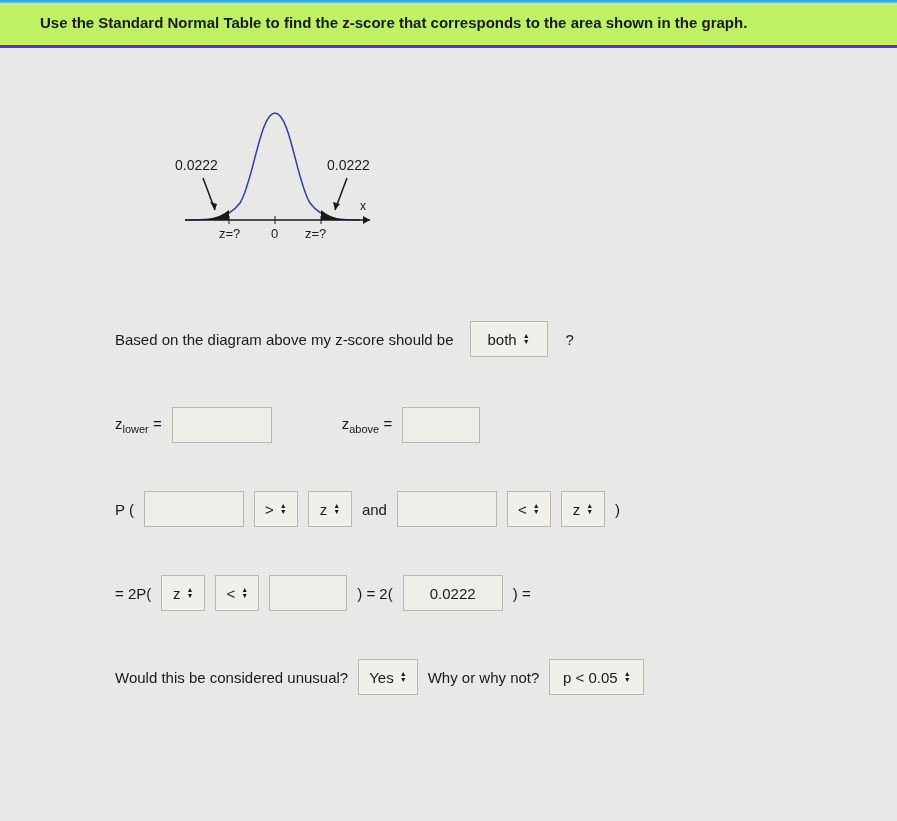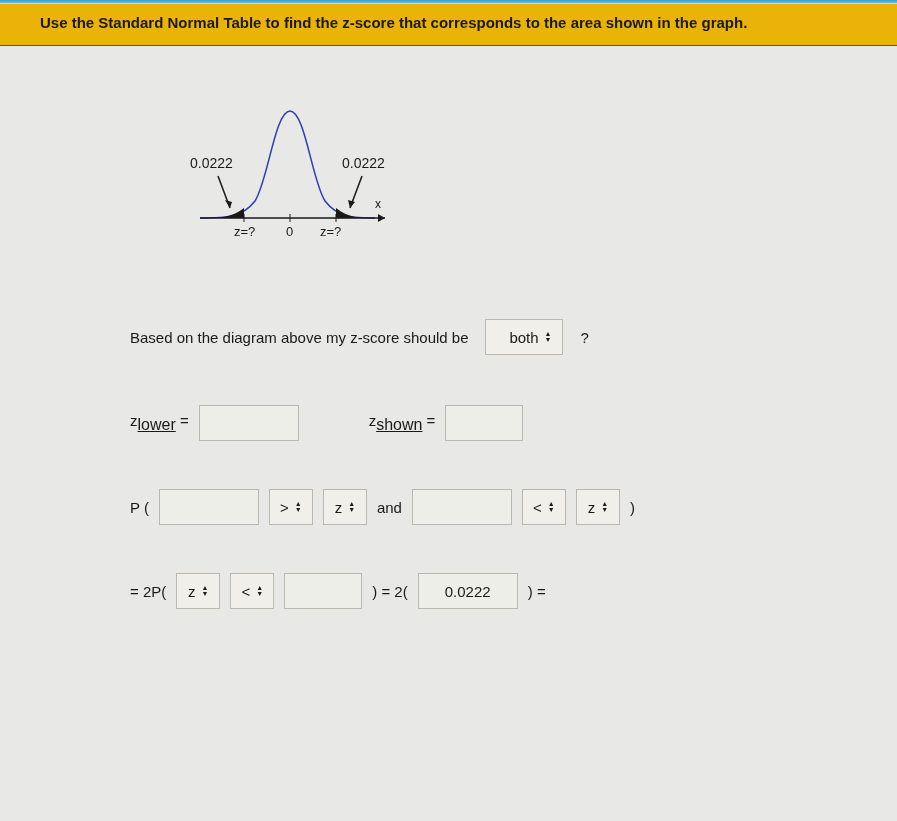--- a/index.html
+++ b/index.html
@@ -9,30 +9,29 @@
       width: 897px;
       height: 821px;
       position: relative;
       color: #1a1a1a;
     }
     .top-border {
       height: 4px;
       background: linear-gradient(to bottom, #2a9fd6 0%, #5cb9e0 60%, #e8e8e6 100%);
     }
     .header-bar {
-      background: #eab308;
-      border-bottom: 1px solid #6d28d9;
+      background: #bef264;
+      border-bottom: 3px solid #6d28d9;
       padding: 10px 18px 14px 40px;
       font-size: 15px;
       font-weight: 600;
     }
     .content {
       padding: 40px 40px 0 115px;
       font-size: 15px;
-      margin-left: 15px;
     }
     .graph-area {
       margin: 0 0 70px 40px;
     }
     .stmt {
       margin: 0 0 50px 0;
       display: flex;
       align-items: center;
       gap: 16px;
     }
@@ -48,31 +47,31 @@
       align-items: center;
       justify-content: center;
       border: 1px solid #b8b8b0;
       background: #f0efe9;
       height: 36px;
       padding: 0 10px;
       min-width: 44px;
       font-size: 15px;
     }
     .box.wide { min-width: 100px; }
-    .box.med { min-width: 78px; justify-content: flex-end; }
+    .box.med { min-width: 78px; }
     .box.narrow { min-width: 44px; }
     .box.input { background: #eeeee8; }
     .select-arrows {
       display: inline-flex;
       flex-direction: column;
       margin-left: 6px;
       font-size: 7px;
       line-height: 6px;
     }
-    .sub { font-size: 16px; vertical-align: sub; text-decoration: underline; }
+    .sub { font-size: 11px; vertical-align: sub; }
     .label-txt { display: inline; }
     .qmark { margin-left: 2px; }
   </style>
 </head>
 <body>
 
 <div class="top-border"></div>
 <div class="header-bar">
   <span>Use the Standard Normal Table to find the z-score that corresponds to the area shown in the graph.</span>
 </div>
@@ -119,21 +118,21 @@
 
   <div class="row">
     <span class="label-txt">
       <span>z</span><span class="sub">lower</span><span> =</span>
     </span>
     <span class="box wide input">
       <span></span>
     </span>
     <span style="width:50px"></span>
     <span class="label-txt">
-      <span>z</span><span class="sub">shown</span><span> =</span>
+      <span>z</span><span class="sub">above</span><span> =</span>
     </span>
     <span class="box med input">
       <span></span>
     </span>
   </div>
 
   <div class="row">
     <span>P (</span>
     <span class="box wide input">
         <span></span>
@@ -174,14 +173,26 @@
     <span class="box med input">
         <span></span>
       </span>
     <span>)  = 2(</span>
     <span class="box wide input">
         <span>0.0222</span>
       </span>
     <span>) =</span>
   </div>
 
+  <div class="row" style="margin-top:40px">
+    <span>Would this be considered unusual?</span>
+    <span class="box">
+      <span>Yes</span>
+      <span class="select-arrows">▲<br>▼</span>
+    </span>
+    <span>Why or why not?</span>
+    <span class="box" style="min-width:95px">
+      <span>p &lt; 0.05</span>
+      <span class="select-arrows">▲<br>▼</span>
+    </span>
+  </div>
 
 </div>
 
 </body></html>

